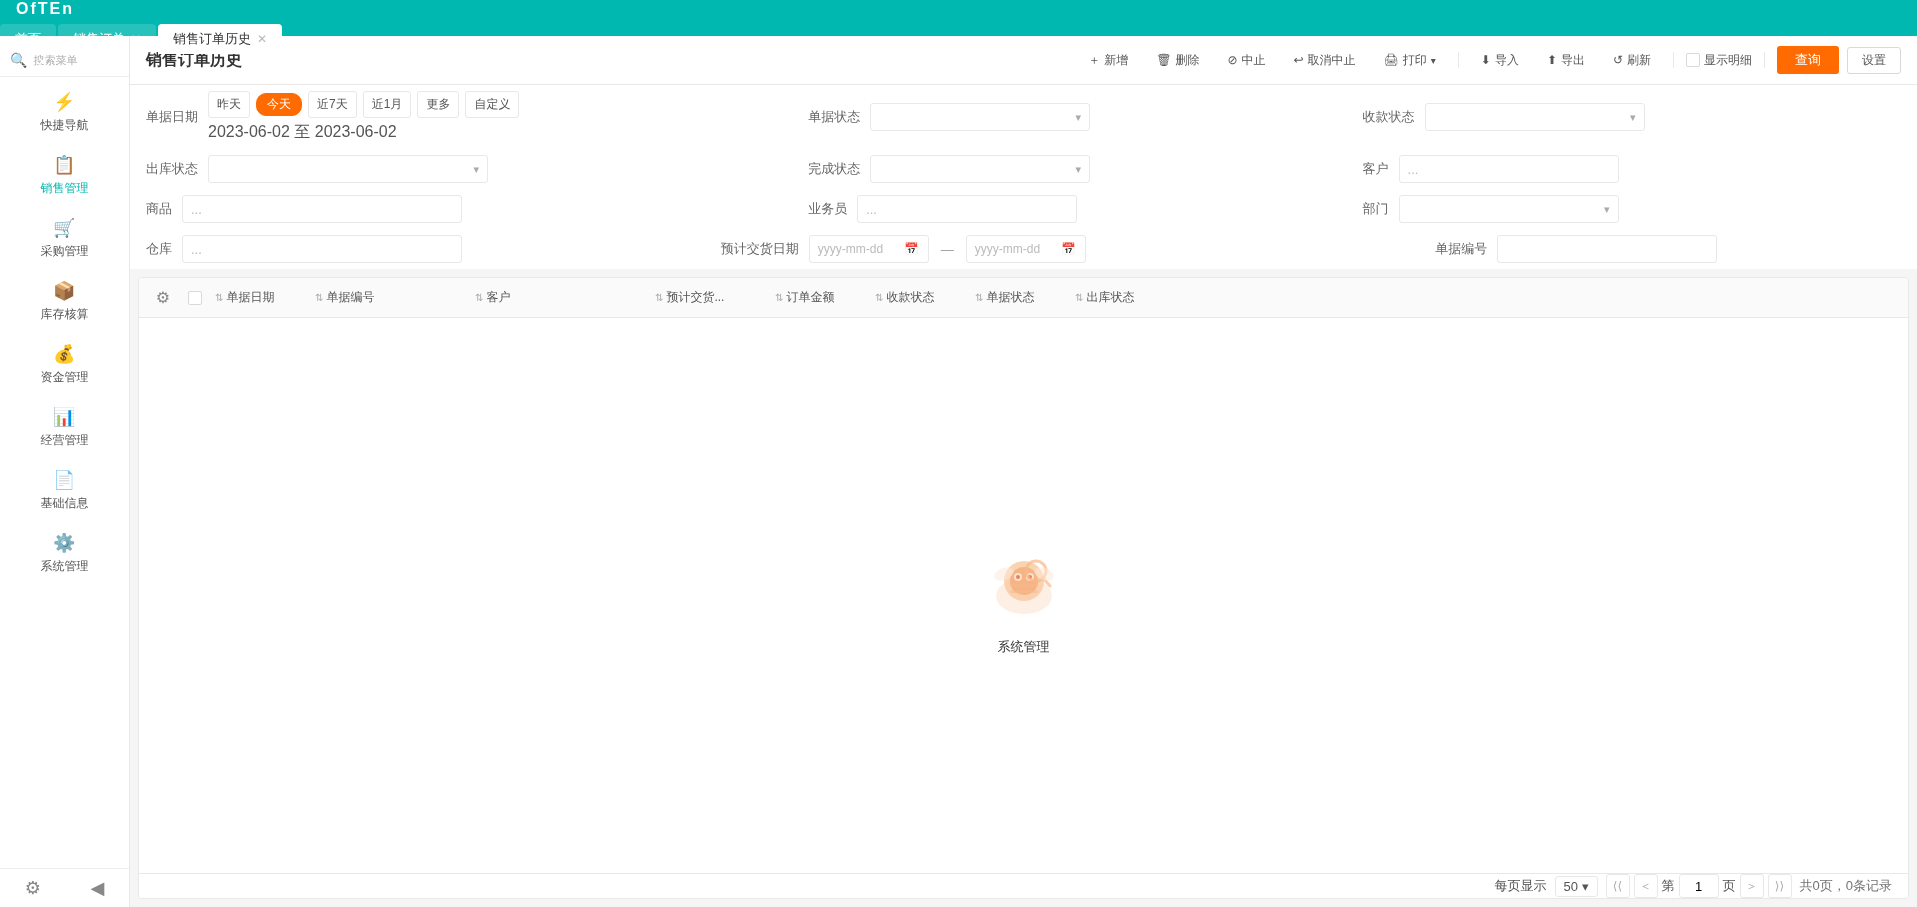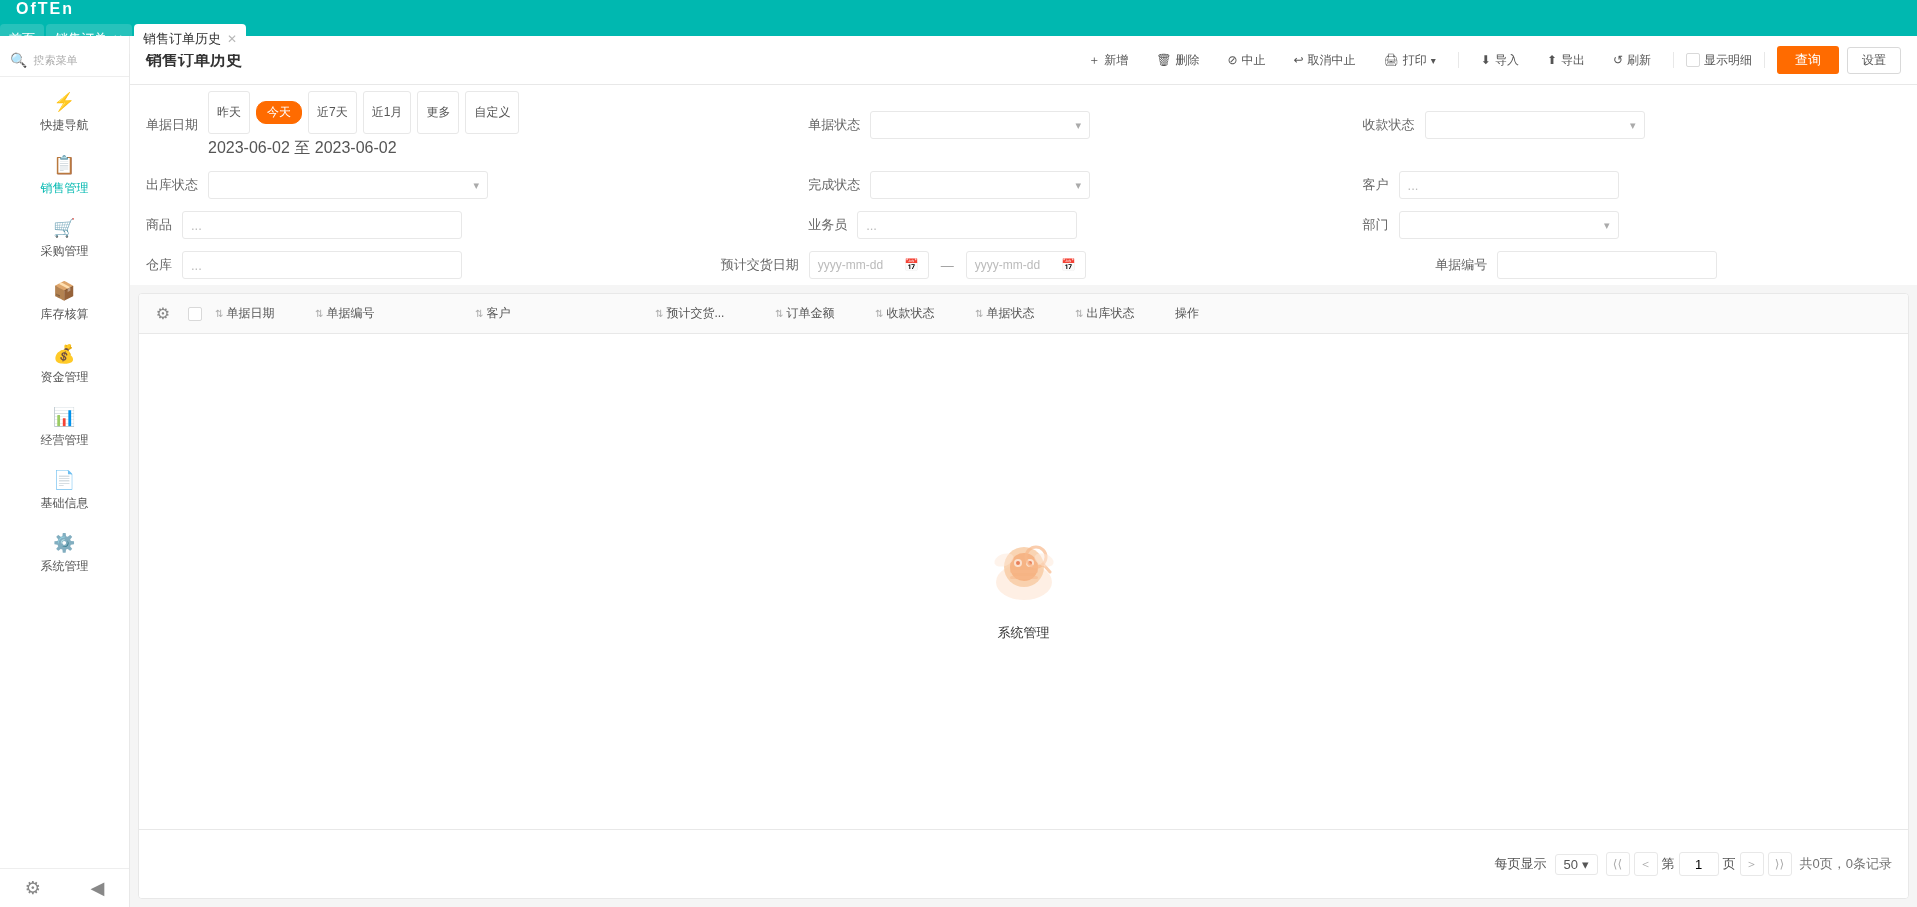--- a/index.html
+++ b/index.html
@@ -1,21 +1,21 @@
 <!DOCTYPE html>
 <html><head>
   <meta charset="utf-8">
   <style>
     * { margin: 0; padding: 0; box-sizing: border-box; }
     body { font-family: 'Microsoft YaHei', Arial, sans-serif; font-size: 13px; background: #f5f5f5; color: #333; width: 1917px; min-height: 907px; overflow-x: hidden; }
 
     
     .top-bar { background: #00b8b0; height: 36px; display: flex; padding: 0 0; position: relative; flex-direction: column; }
     .top-bar-tabs { display: flex; height: 100%; align-items: flex-end; flex: 1; }
-    .tab { padding: 0 9px; height: 30px; display: flex; align-items: center; background: rgba(255,255,255,0.15); color: #fff; cursor: pointer; border-radius: 4px 4px 0 0; margin-right: 2px; font-size: 13px; gap: 6px; margin-top: 6px; }
+    .tab { padding: 0 15px; height: 30px; display: flex; align-items: center; background: rgba(255,255,255,0.15); color: #fff; cursor: pointer; border-radius: 4px 4px 0 0; margin-right: 2px; font-size: 13px; gap: 6px; margin-top: 6px; }
     .tab.active { background: #fff; color: #333; }
     .tab-close { font-size: 12px; color: inherit; cursor: pointer; opacity: 0.7; }
     .tab.active .tab-close { color: #999; }
     .top-bar-right { display: flex; align-items: center; gap: 8px; padding-right: 12px; }
     .top-bar-right span { color: #fff; font-size: 13px; cursor: pointer; }
 
     
     .layout { display: flex; height: calc(907px - 36px); }
 
     
@@ -31,21 +31,21 @@
 
     
     .page-header { background: #fff; padding: 10px 16px; display: flex; align-items: center; justify-content: space-between; border-bottom: 1px solid #e8e8e8; }
     .page-title { font-size: 16px; font-weight: bold; color: #333; }
     .toolbar { display: flex; align-items: center; gap: 8px; }
     .toolbar-btn { display: flex; align-items: center; gap: 4px; padding: 4px 10px; font-size: 12px; color: #555; cursor: pointer; border: none; background: none; }
     .divider-v { width: 1px; height: 16px; background: #e8e8e8; margin: 0 4px; }
     .show-detail { display: flex; align-items: center; gap: 4px; font-size: 12px; color: #555; }
     .checkbox-small { width: 14px; height: 14px; border: 1px solid #d9d9d9; background: #fff; display: inline-block; border-radius: 2px; }
     .date-group { display: flex; align-items: center; gap: 6px; }
-    .date-btn { padding: 12px 8px; font-size: 12px; border: 1px solid #e8e8e8; border-radius: 3px; cursor: pointer; color: #555; background: #fff; }
+    .date-btn { padding: 4px 8px; font-size: 12px; border: 1px solid #e8e8e8; border-radius: 3px; cursor: pointer; color: #555; background: #fff; }
     .date-btn.active { background: #ff6b00; color: #fff; border-color: #ff6b00; border-radius: 10px; padding: 2px 10px; }
     .date-range { font-size: 16px; color: #555; margin-top: 2px; }
     .date-input { border: 1px solid #e8e8e8; border-radius: 3px; padding: 3px 8px; font-size: 12px; color: #aaa; background: #fff; width: 110px; }
 
     .collapse-bar { text-align: center; padding: 6px 0; font-size: 12px; color: #999; cursor: pointer; background: #fff; border-bottom: 1px solid #e8e8e8; }
     .collapse-bar span { color: #aaa; margin-right: 4px; }
 
     
     .table-area { flex: 1; background: #fff; margin: 8px; border-radius: 4px; border: 1px solid #e8e8e8; display: flex; flex-direction: column; overflow: hidden; }
     .table-header { display: flex; align-items: center; background: #fafafa; border-bottom: 1px solid #e8e8e8; padding: 0 8px; height: 40px; }
@@ -59,21 +59,21 @@
     .col-amount { width: 100px; }
     .col-payment { width: 100px; }
     .col-status { width: 100px; }
     .col-warehouse { width: 100px; }
     .col-action { flex: 1; text-align: right; }
 
     .table-body { flex: 1; display: flex; flex-direction: column; align-items: center; justify-content: center; }
     .empty-state { display: flex; flex-direction: column; align-items: center; gap: 12px; }
 
     
-    .pagination { border-top: 1px solid #e8e8e8; padding: 22px 16px; display: flex; align-items: center; justify-content: flex-end; gap: 8px; font-size: 13px; color: #555; background: #fff; }
+    .pagination { border-top: 1px solid #e8e8e8; padding: 0 16px; display: flex; align-items: center; justify-content: flex-end; gap: 8px; font-size: 13px; color: #555; background: #fff; }
     .page-size-select { display: flex; align-items: center; border: 1px solid #e8e8e8; border-radius: 3px; padding: 2px 8px; cursor: pointer; gap: 4px; }
     .page-nav { display: flex; align-items: center; gap: 4px; }
     .page-nav-btn { width: 24px; height: 24px; display: flex; align-items: center; justify-content: center; border: 1px solid #e8e8e8; border-radius: 3px; cursor: pointer; color: #aaa; font-size: 12px; background: #fff; }
     .page-input { width: 40px; height: 24px; border: 1px solid #e8e8e8; border-radius: 3px; text-align: center; font-size: 13px; }
     .total-info { color: #737373; font-size: 13px; }
 
     .filter-section { background: #fff; }
 
     
     .frow { display: flex; align-items: center; padding: 6px 16px; gap: 16px; }
@@ -348,23 +348,20 @@
           <span>收款状态</span>
         </div>
         <div class="th col-status">
           <span style="color:#aaa; font-size:10px;">⇅</span>
           <span>单据状态</span>
         </div>
         <div class="th col-warehouse">
           <span style="color:#aaa; font-size:10px;">⇅</span>
           <span>出库状态</span>
         </div>
-        <div class="th col-action">
-          <span>操作</span>
-        </div>
       </div>
 
       <div class="table-body">
         <div class="empty-state">
 
           <svg width="100" height="90" viewBox="0 0 100 90">
 
             <ellipse cx="50" cy="60" rx="28" ry="18" fill="#fde8d8" opacity="0.7"></ellipse>
             <circle cx="50" cy="45" r="20" fill="#f8c9a0" opacity="0.8"></circle>
             <circle cx="50" cy="45" r="14" fill="#f5b080" opacity="0.9"></circle>

